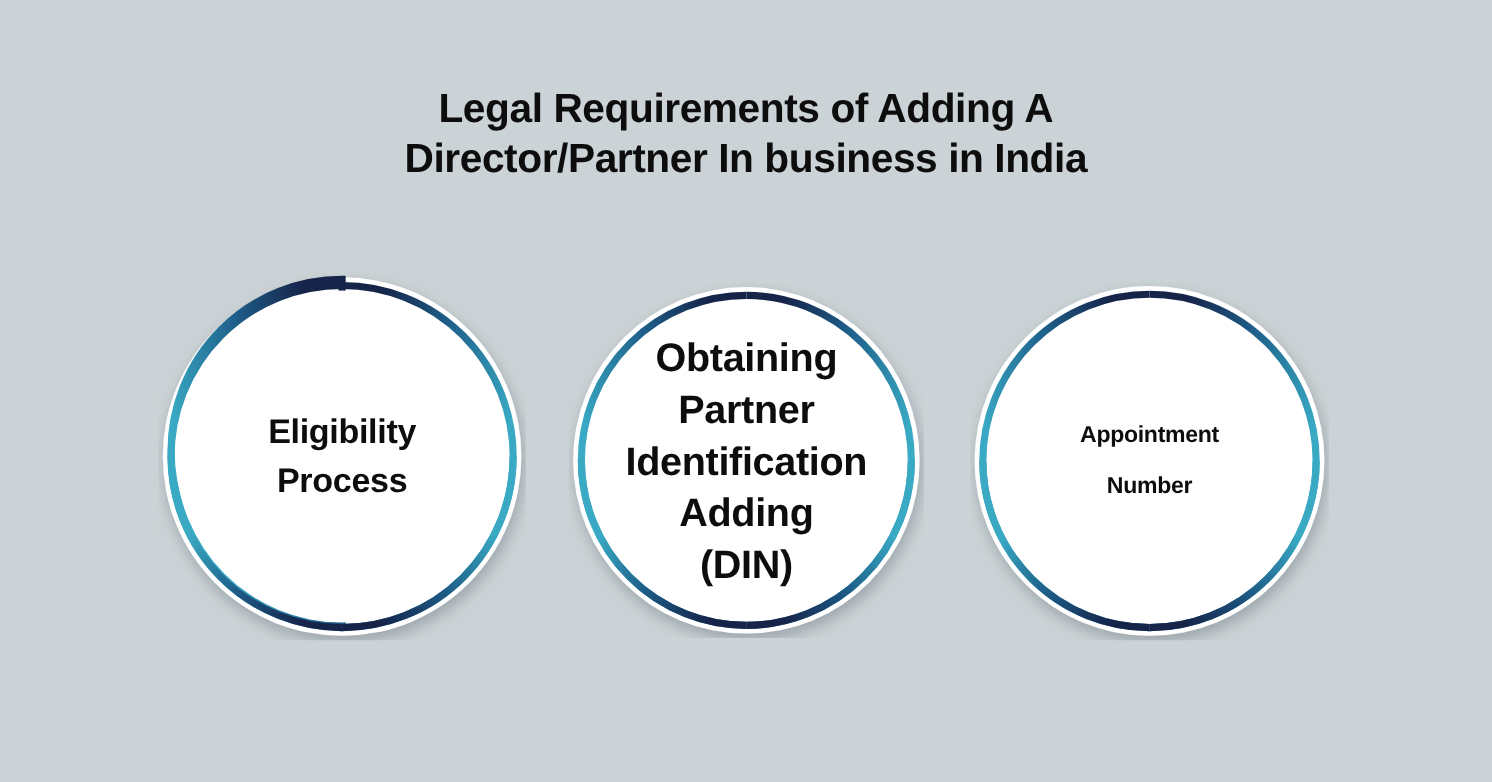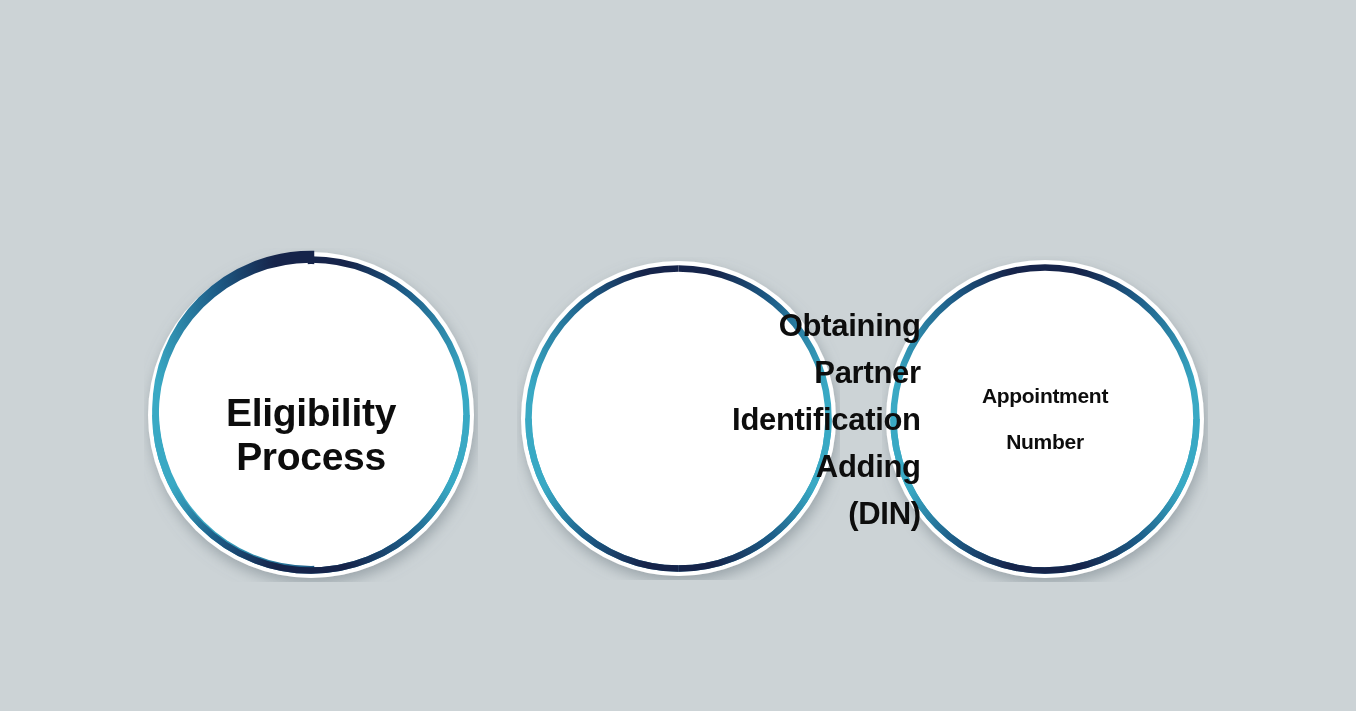--- a/index.html
+++ b/index.html
@@ -78,35 +78,39 @@
     z-index: 3;
   }
 
   .circle-label .lbl-line {
     display: block;
     white-space: nowrap;
   }
 
   
   #node-1 { left: 144px; top: 248px; width: 334px; height: 334px; }
-  #node-1 .circle-label { font-size: 39px; line-height: 44px; margin-top: 20px; }
+  #node-1 .circle-label { font-size: 31px; line-height: 44px; }
 
   
   #node-2 { left: 517px; top: 257px; width: 323px; height: 323px; }
-  #node-2 .circle-label { font-size: 31px; line-height: 47px; width: 150%; text-align: right; }
+  #node-2 .circle-label { font-size: 36px; line-height: 47px; width: 150%; }
 
   
   #node-3 { left: 882px; top: 256px; width: 326px; height: 326px; }
   #node-3 .circle-label { font-size: 21px; line-height: 46px; width: 136%; }
 </style>
 </head>
 <body>
 
 <div class="canvas">
 
+  <div class="title-block">
+    <span class="title-line">Legal Requirements of Adding A</span>
+    <span class="title-line">Director/Partner In business in India</span>
+  </div>
 
   <div class="circle-row">
 
     <div class="circle-node" id="node-1">
       <svg class="ring-svg" width="334" height="334" viewBox="0 0 334 334">
         <defs>
           <linearGradient id="g1L" x1="0.78" y1="0.03" x2="0.08" y2="0.5">
             <stop offset="0" stop-color="#16244a"></stop>
             <stop offset="0.42" stop-color="#1d5b86"></stop>
             <stop offset="1" stop-color="#39a9c4"></stop>

